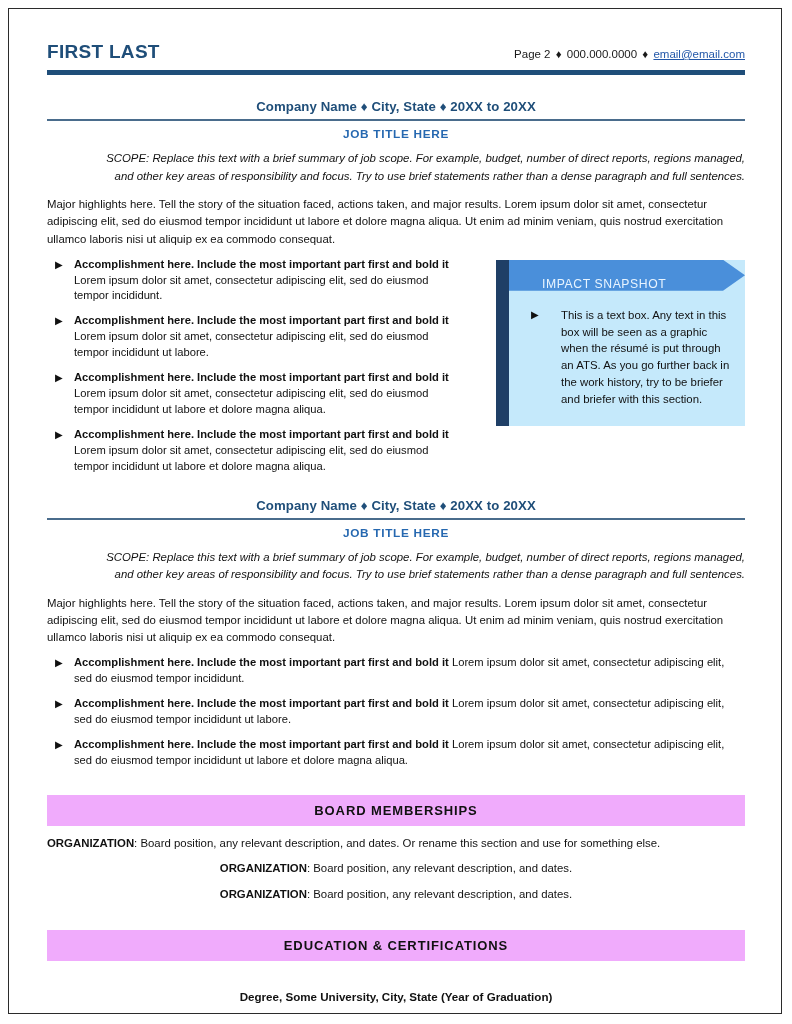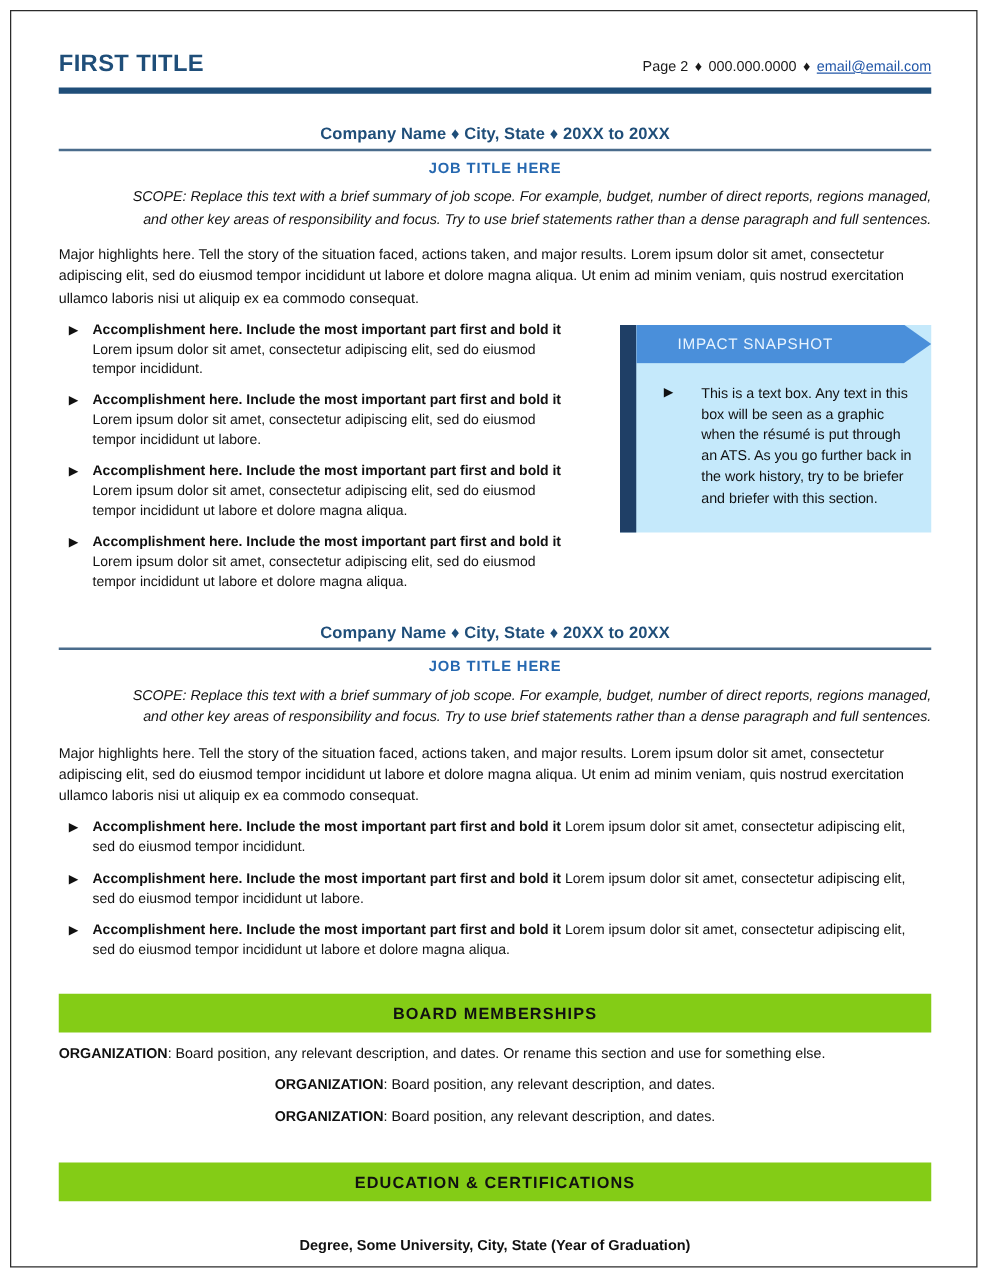--- a/index.html
+++ b/index.html
@@ -140,21 +140,21 @@
     height: 100%;
     background: #1f3f66;
   }
   .snapshot .banner {
     position: relative;
     margin-left: 13px;
     height: 31px;
     background: #4a8fda;
     clip-path: polygon(0 0, calc(100% - 22px) 0, 100% 50%, calc(100% - 22px) 100%, 0 100%);
     display: flex;
-    align-items: center;
+    align-items: flex-end;
   }
   .snapshot .banner-text {
     color: #e8f4ff;
     font-size: 12.2px;
     letter-spacing: 0.6px;
     margin-left: 33px;
   }
   .snapshot .snap-body {
     margin-left: 13px;
     padding: 16px 12px 18px 0;
@@ -173,21 +173,21 @@
     top: 0;
     font-size: 10px;
     line-height: 1.5;
   }
 
   
   ul.bullets.wide li { padding-left: 27px; }
 
   
   .sec-banner {
-    background: #84cc16;
+    background: #f0abfc;
     text-align: center;
     font-size: 13px;
     font-weight: bold;
     letter-spacing: 0.9px;
     color: #111;
     padding: 8px 0 8px 0;
   }
   .board-list {
     margin-top: 9px;
   }
@@ -216,21 +216,21 @@
   .gap-c { height: 17px; }
   .gap-d { height: 18px; }
 </style>
 </head>
 <body>
 
 <div class="page">
   <div class="inner">
 
     <div class="hdr">
-      <div class="hdr-name">FIRST TITLE</div>
+      <div class="hdr-name">FIRST LAST</div>
       <div class="hdr-contact">
         <span>Page 2</span>
         <span class="sep">♦</span>
         <span>000.000.0000</span>
         <span class="sep">♦</span>
         <a class="hdr-email" href="#">email@email.com</a>
       </div>
     </div>
     <div class="hdr-rule"></div>
 

